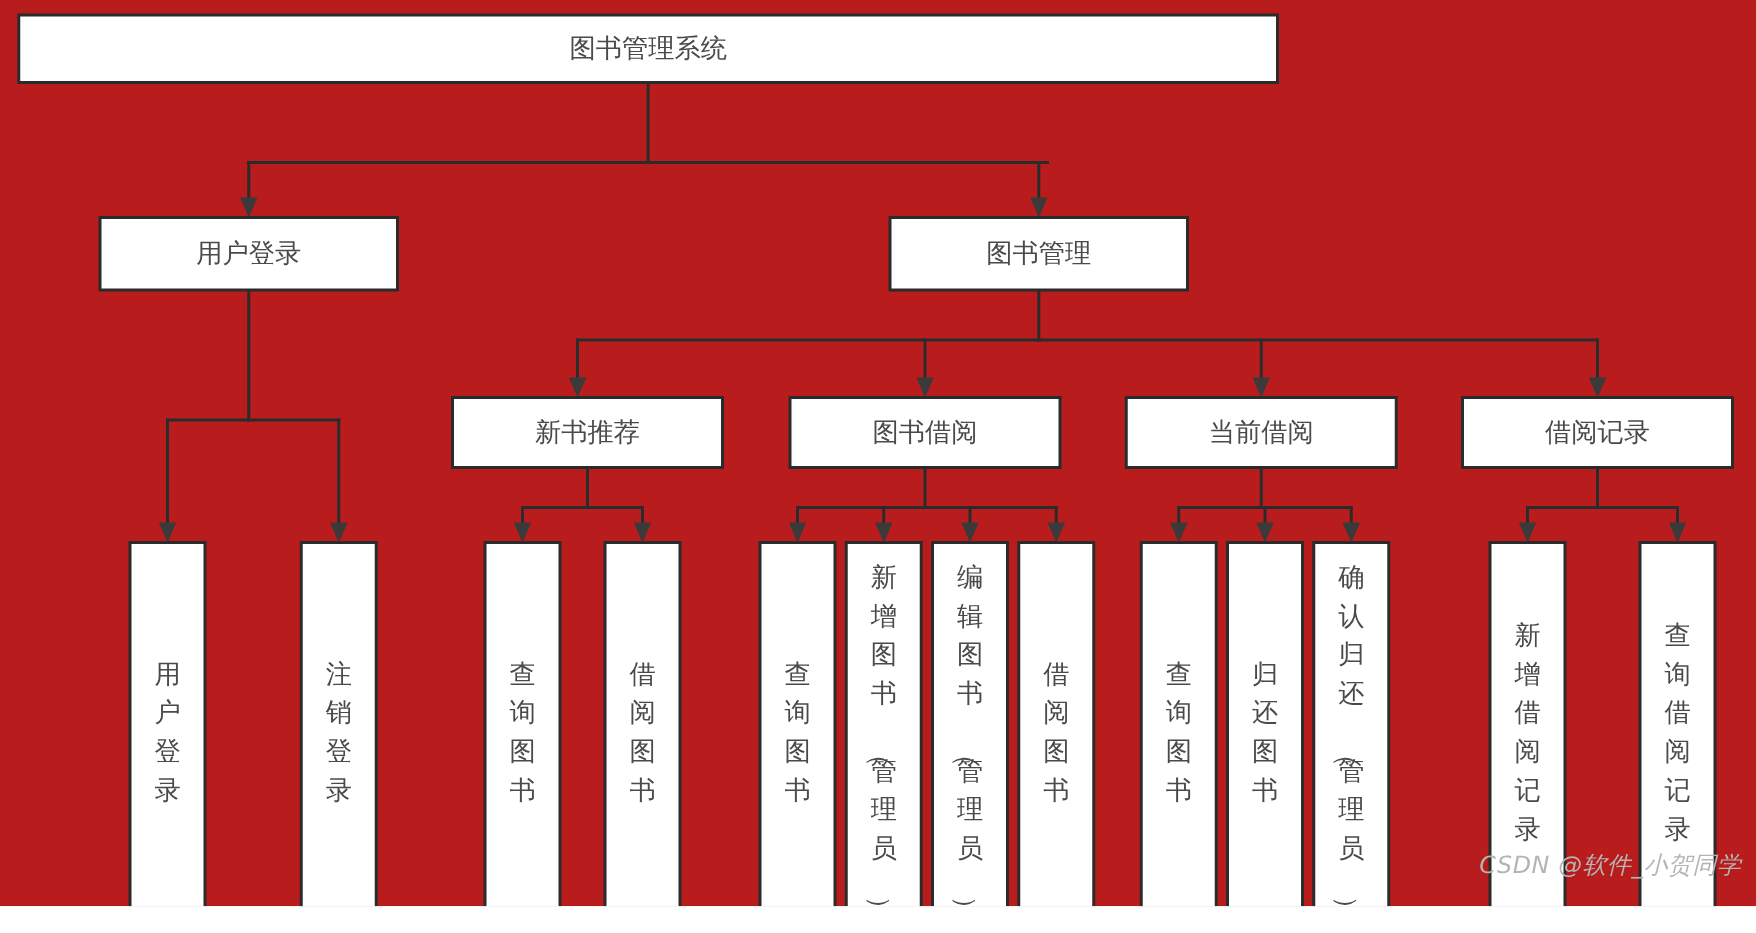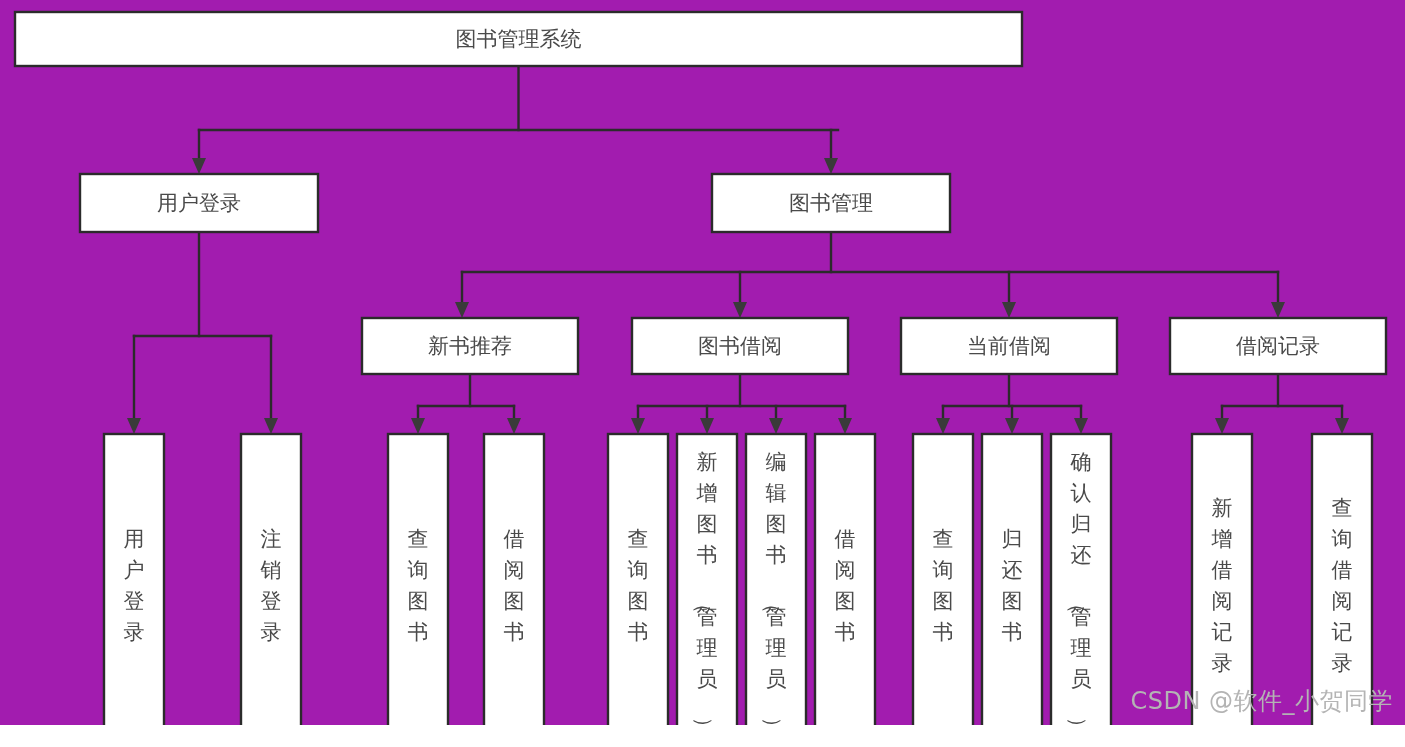--- a/index.html
+++ b/index.html
@@ -8,21 +8,21 @@
     padding: 0;
     background: #ffffff;
   }
   body {
     font-family: "DejaVu Sans", "Liberation Sans", sans-serif;
   }
   #diagram-root {
     position: relative;
     width: 1405px;
     height: 725px;
-    background: #a21caf;
+    background: #b91c1c;
     overflow: hidden;
   }
   svg#flowchart {
     display: block;
     width: 1405px;
     height: 747px;
   }
   .node-box {
     fill: #ffffff;
     stroke: #2b2b2b;
@@ -47,27 +47,28 @@
   }
   .node-label-vertical {
     fill: #4a4a4a;
     font-family: "DejaVu Sans", "Liberation Sans", sans-serif;
     font-size: 21px;
     text-anchor: middle;
   }
   .watermark {
     position: absolute;
     right: 12px;
-    bottom: 8px;
-    font-family: "DejaVu Sans", "Liberation Sans", sans-serif;
-    font-size: 24px;
+    bottom: 20px;
+    font-family: "DejaVu Sans", "Liberation Sans", sans-serif;
+    font-size: 19px;
     color: #b4b4b4;
     white-space: nowrap;
     pointer-events: none;
     letter-spacing: 0.5px;
+    font-style: italic;
   }
 </style>
 </head>
 <body>
 
 <div id="diagram-root">
 
   <svg id="flowchart" viewBox="0 0 1405 747" xmlns="http://www.w3.org/2000/svg">
 
     <g id="connectors-layer">

